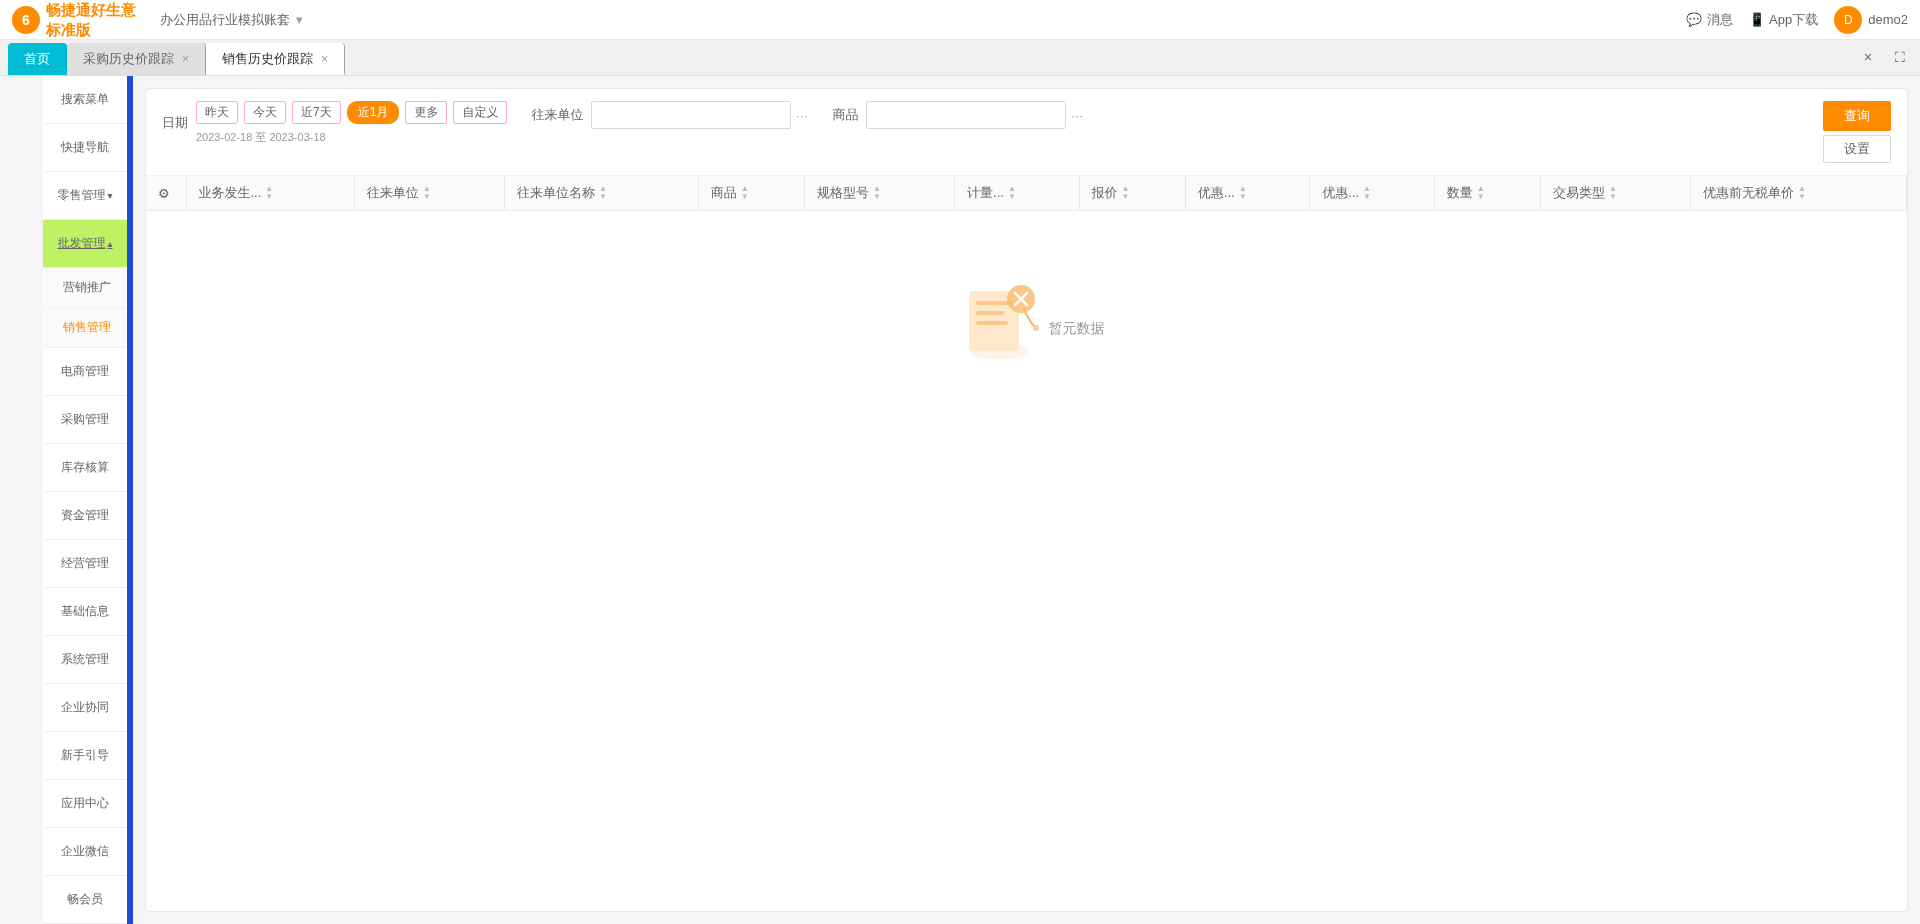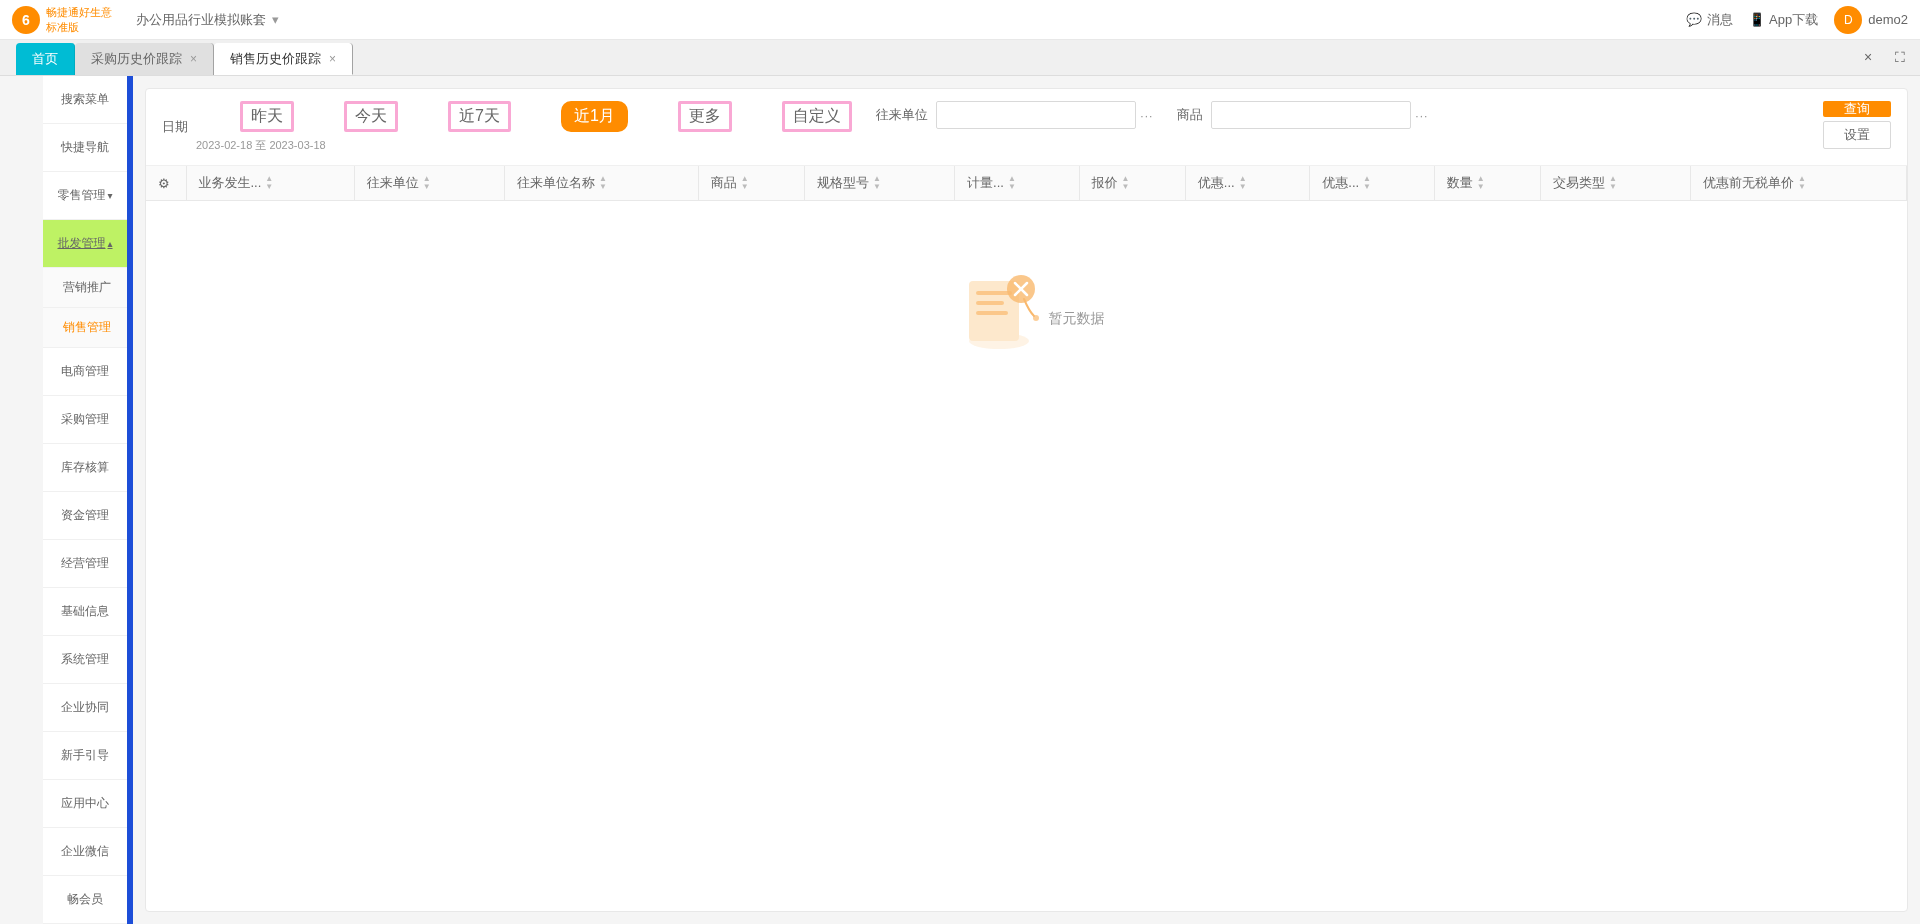--- a/index.html
+++ b/index.html
@@ -32,24 +32,24 @@
       background: #ff8c00;
       border-radius: 50%;
       display: flex;
       align-items: center;
       justify-content: center;
       color: #fff;
       font-size: 14px;
       font-weight: bold;
     }
     .logo-text {
-      font-size: 11px;
+      font-size: 15px;
       color: #ff8c00;
       line-height: 1.3;
-      font-weight: normal;
+      font-weight: bold;
     }
     .app-title-area {
       display: flex;
       align-items: center;
       gap: 6px;
       margin-left: 16px;
       color: #666;
       font-size: 13px;
     }
     .top-header-right {
@@ -83,21 +83,21 @@
       color: #fff;
       font-size: 12px;
     }
 
     
     .tab-bar {
       height: 36px;
       background: #f0f0f0;
       display: flex;
       align-items: flex-end;
-      padding-left: 16px;
+      padding-left: 8px;
       flex-shrink: 0;
       border-bottom: 1px solid #ddd;
     }
     .tab {
       height: 32px;
       padding: 0 16px;
       display: flex;
       align-items: center;
       gap: 6px;
       cursor: pointer;
@@ -289,27 +289,26 @@
       flex-direction: column;
       gap: 4px;
     }
     .date-buttons {
       display: flex;
       align-items: center;
       gap: 6px;
     }
     .date-btn {
       padding: 2px 8px;
-      border: 3px solid #f9a8d4;
+      border: 1px solid #f9a8d4;
       border-radius: 2px;
       cursor: pointer;
       color: #666;
-      font-size: 16px;
+      font-size: 12px;
       background: #fff;
-      margin-left: 44px;
     }
     .date-btn.active {
       background: #ff8c00;
       color: #fff;
       border-color: #ff8c00;
       border-radius: 10px;
       padding: 2px 10px;
     }
     .date-range-text {
       font-size: 11px;
@@ -345,21 +344,21 @@
       margin-left: auto;
     }
     .query-btn {
       background: #ff8c00;
       color: #fff;
       border: none;
       border-radius: 2px;
       padding: 6px 20px;
       cursor: pointer;
       font-size: 13px;
-      height: 16px;
+      height: 30px;
       display: flex;
       align-items: center;
       justify-content: center;
     }
     .settings-btn {
       background: #fff;
       color: #666;
       border: 1px solid #d9d9d9;
       border-radius: 2px;
       padding: 4px 20px;

